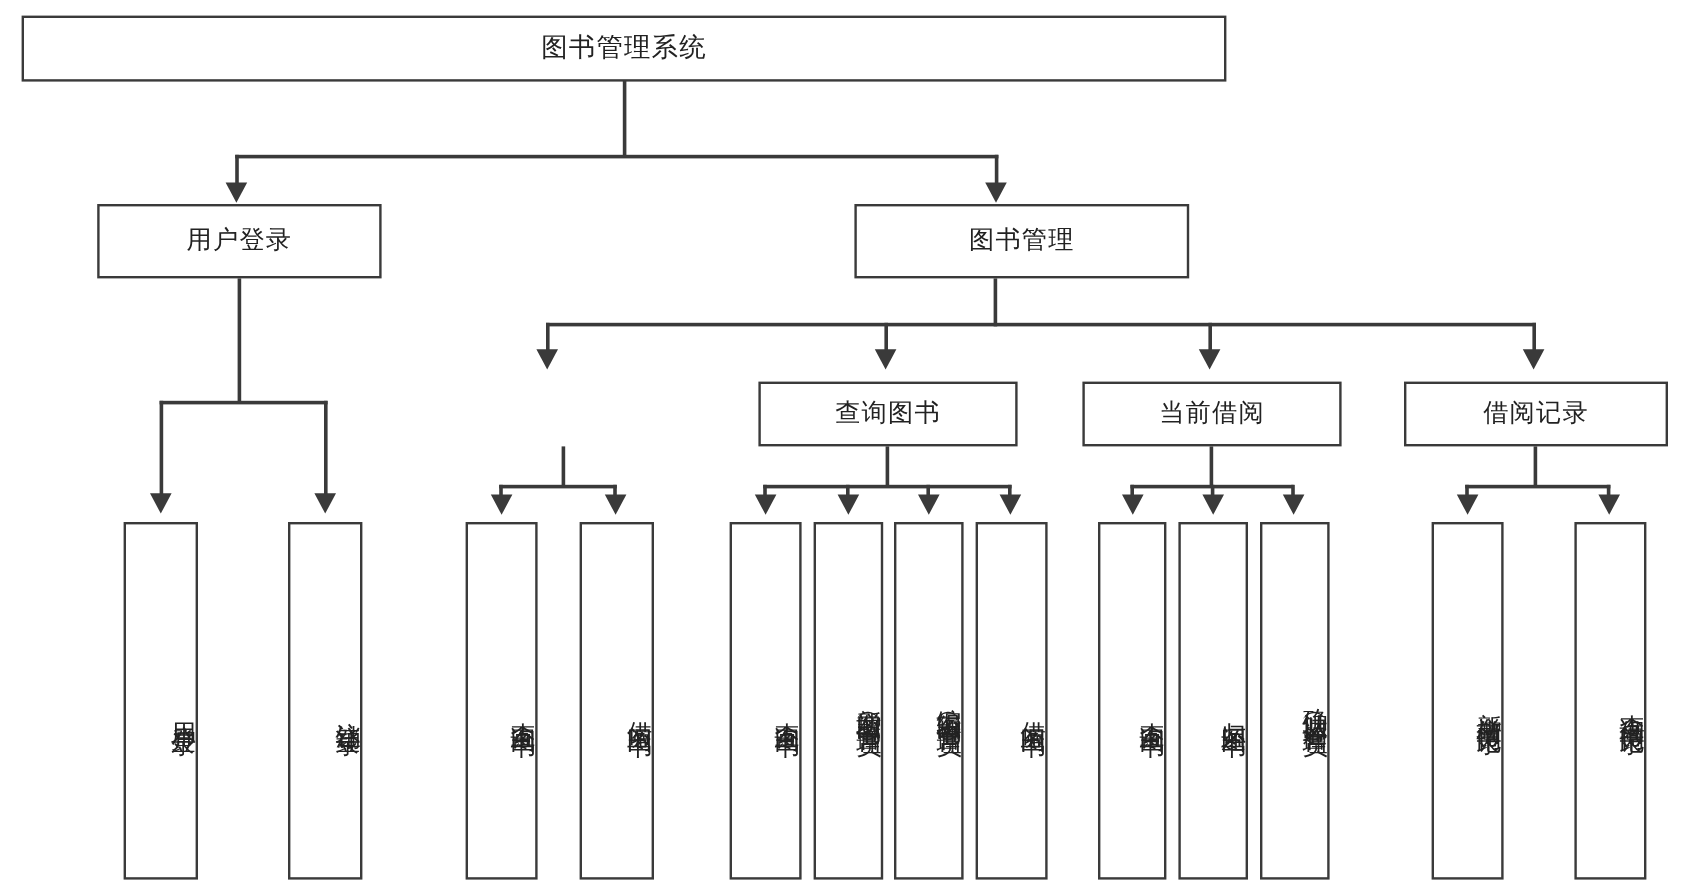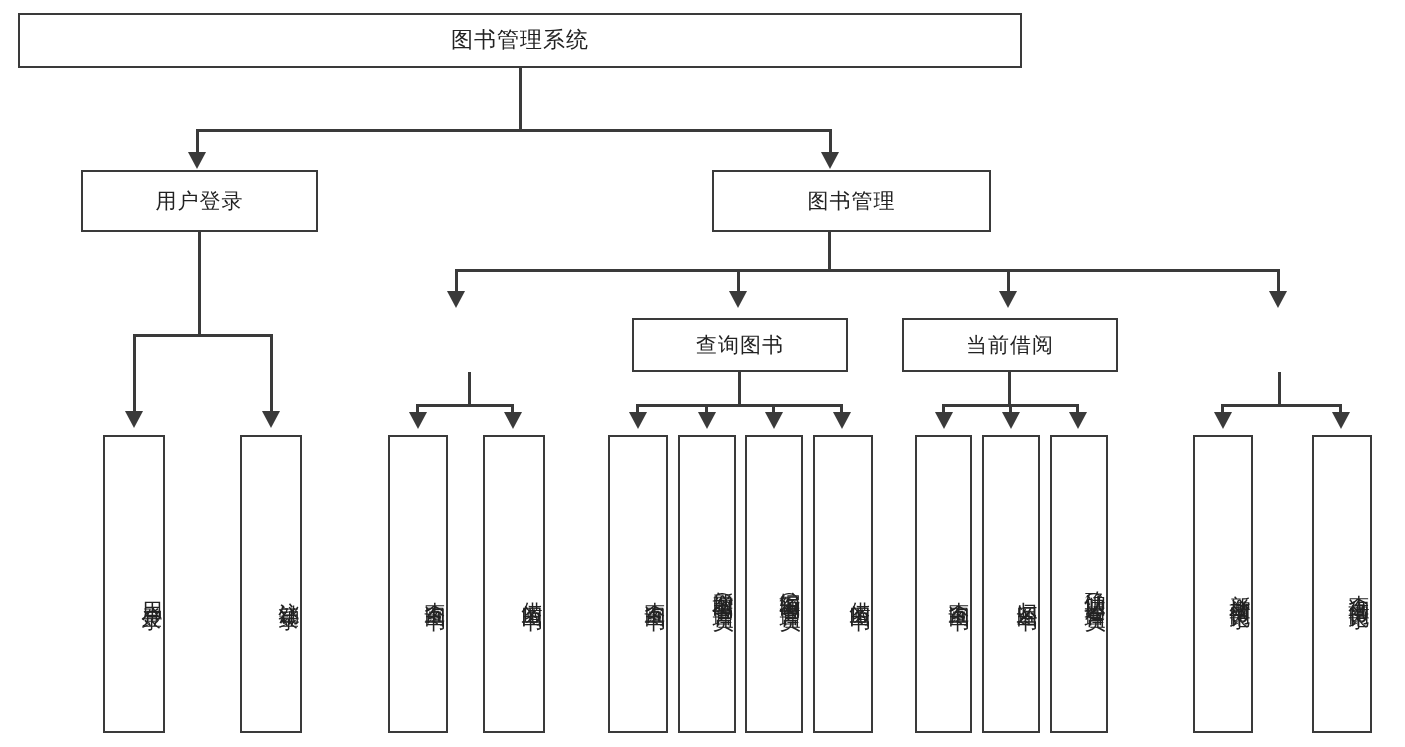--- a/index.html
+++ b/index.html
@@ -120,20 +120,21 @@
   <div class="arrow" style="left:447px; top:291px;"></div>
   <div class="arrow" style="left:729px; top:291px;"></div>
   <div class="arrow" style="left:999px; top:291px;"></div>
   <div class="arrow" style="left:1269px; top:291px;"></div>
 
 
   <div class="node horiz" style="left:632px; top:318px; width:216px; height:54px;">查询图书</div>
 
   <div class="node horiz" style="left:902px; top:318px; width:216px; height:54px;">当前借阅</div>
 
+  <div class="node horiz" style="left:1170px; top:318px; width:220px; height:54px;">借阅记录</div>
 
   <div class="vline" style="left:468px; top:372px; height:34px;"></div>
   <div class="hline" style="left:416px; top:404px; width:98px;"></div>
   <div class="vline" style="left:416px; top:404px; height:10px;"></div>
   <div class="vline" style="left:511px; top:404px; height:10px;"></div>
   <div class="arrow" style="left:409px; top:412px;"></div>
   <div class="arrow" style="left:504px; top:412px;"></div>
 
   <div class="vline" style="left:738px; top:372px; height:34px;"></div>
   <div class="hline" style="left:636px; top:404px; width:207px;"></div>

